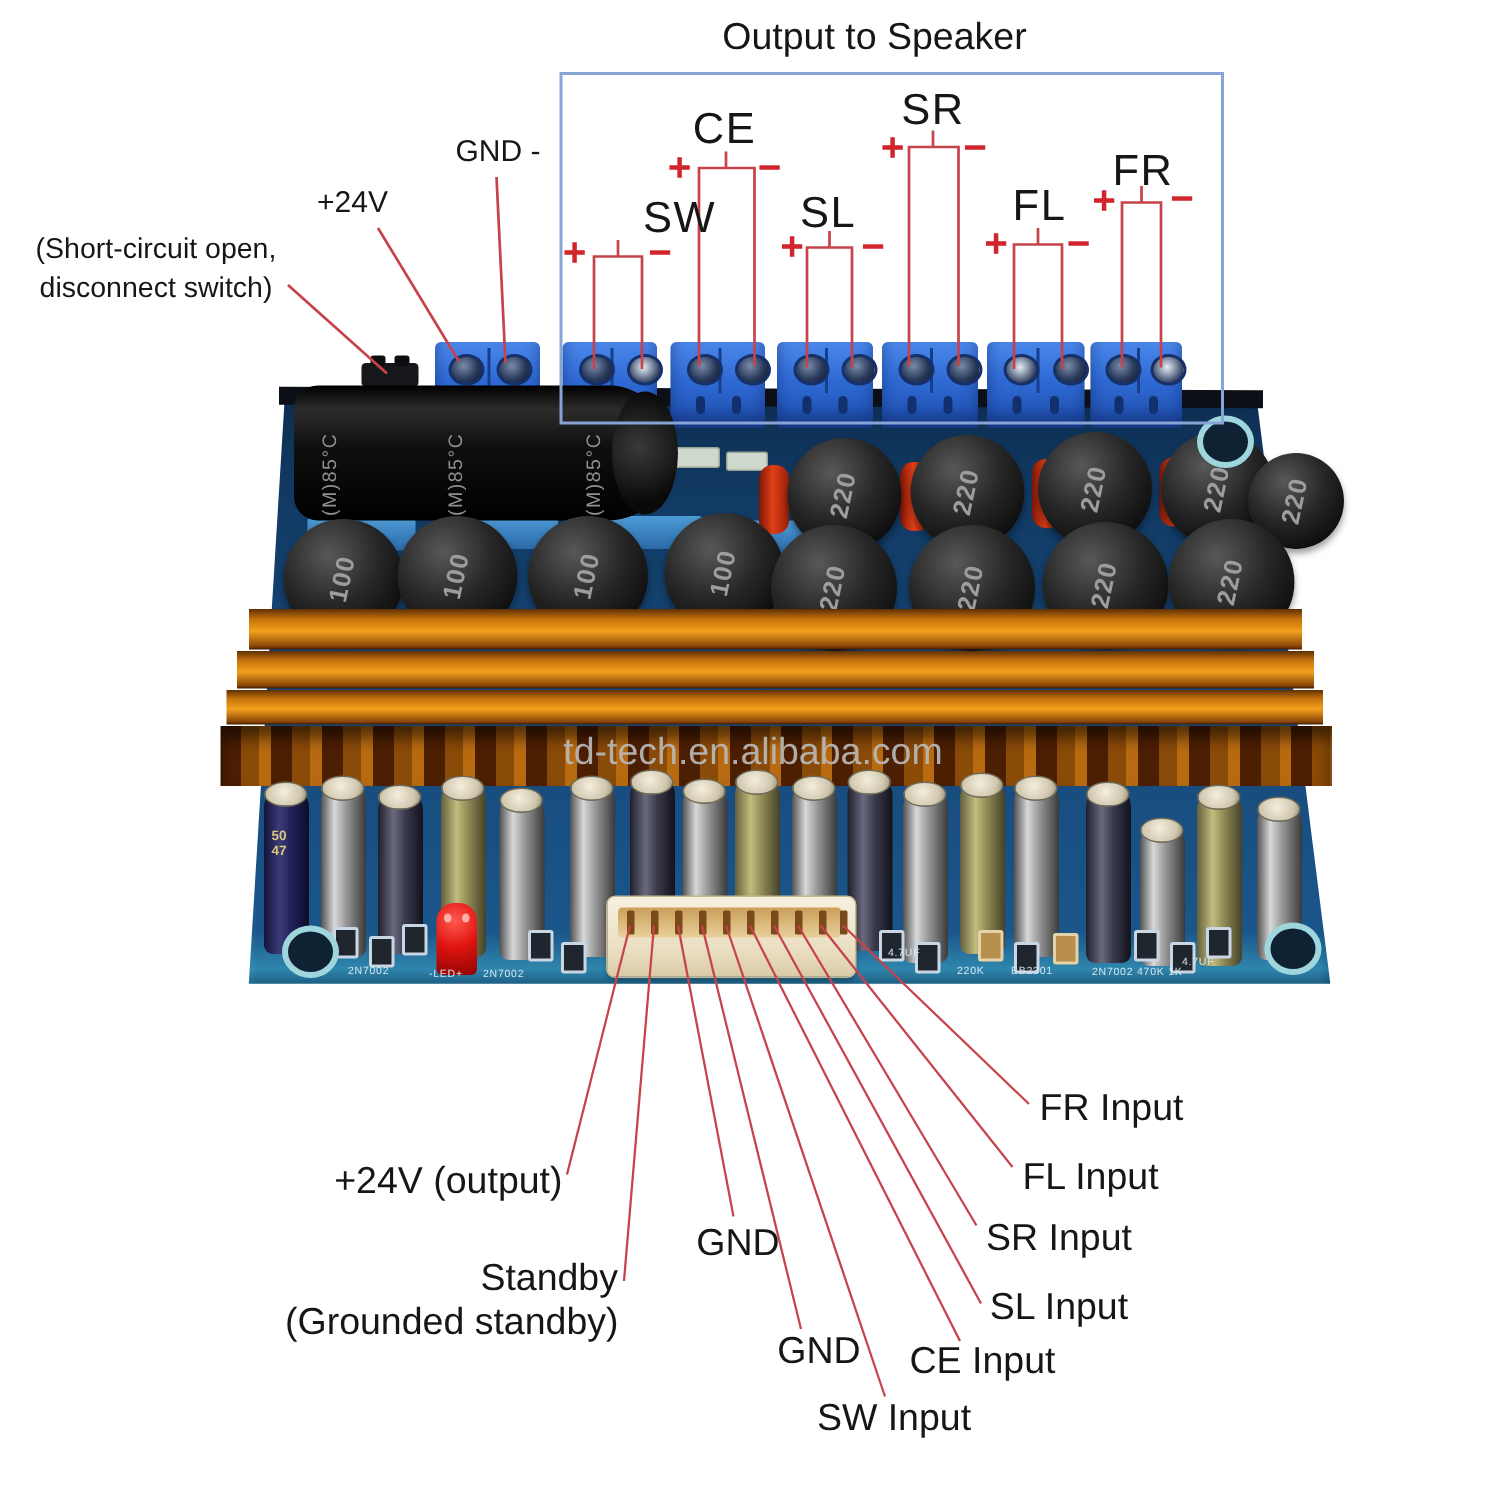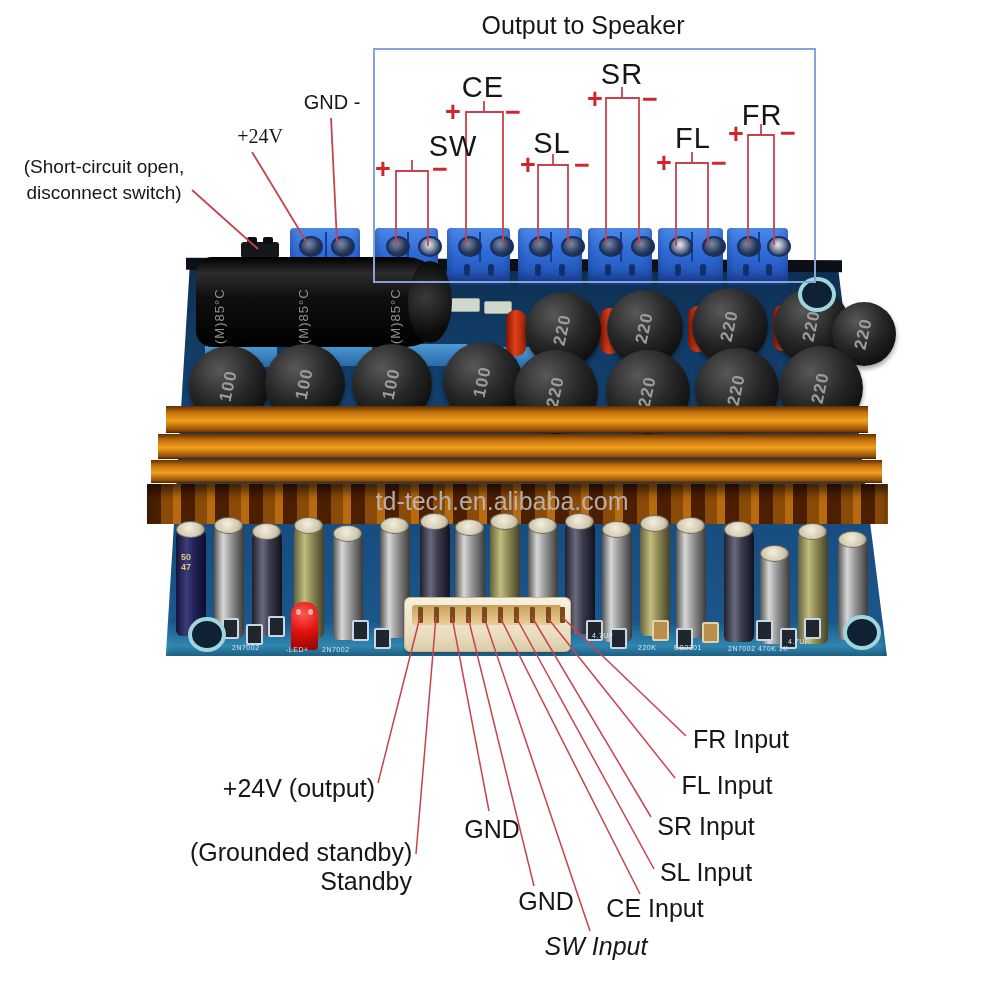--- a/index.html
+++ b/index.html
@@ -310,21 +310,21 @@
     </g>
   </svg>
 
   <div class="lbl t25 c" style="left:583px;top:25px;">Output to Speaker</div>
 
   <div class="lbl t19 c" style="left:104px;top:180px;">
     <div>(Short-circuit open,</div>
     <div>disconnect switch)</div>
   </div>
 
-  <div class="lbl t28 c" style="left:260px;top:136px;font-family:Liberation Serif, serif;">+24V</div>
+  <div class="lbl t28 c" style="left:235px;top:136px;">+24V</div>
   <div class="lbl t28 c" style="left:332px;top:102px;">GND -</div>
 
   <div class="lbl t29 c" style="left:412px;top:146px;margin-left:41px;">SW</div>
   <div class="lbl t29 c" style="left:483px;top:87px;">CE</div>
   <div class="lbl t29 c" style="left:552px;top:143px;">SL</div>
   <div class="lbl t29 c" style="left:622px;top:74px;">SR</div>
   <div class="lbl t29 c" style="left:693px;top:138px;">FL</div>
   <div class="lbl t29 c" style="left:762px;top:115px;">FR</div>
 
   <span class="sign" style="left:383px;top:169px;">+</span>
@@ -335,25 +335,25 @@
   <span class="sign" style="left:582px;top:165px;">−</span>
   <span class="sign" style="left:595px;top:99px;">+</span>
   <span class="sign" style="left:650px;top:99px;">−</span>
   <span class="sign" style="left:664px;top:163px;">+</span>
   <span class="sign" style="left:719px;top:163px;">−</span>
   <span class="sign" style="left:736px;top:134px;">+</span>
   <span class="sign" style="left:788px;top:133px;">−</span>
 
   <div class="lbl t25" style="left:375px;top:788px;transform:translate(-100%,-50%);">+24V (output)</div>
   <div class="lbl t25 right2" style="left:190px;top:838px;width:222px;">
+    <div>Standby</div>
     <div>(Grounded standby)</div>
-    <div>Standby</div>
   </div>
   <div class="lbl t25 c" style="left:492px;top:829px;">GND</div>
   <div class="lbl t25 c" style="left:546px;top:901px;">GND</div>
-  <div class="lbl t25 c" style="left:596px;top:946px;font-style:italic;">SW Input</div>
+  <div class="lbl t25 c" style="left:596px;top:946px;">SW Input</div>
   <div class="lbl t25 c" style="left:655px;top:908px;">CE Input</div>
   <div class="lbl t25 c" style="left:706px;top:872px;">SL Input</div>
   <div class="lbl t25 c" style="left:706px;top:826px;">SR Input</div>
   <div class="lbl t25 c" style="left:727px;top:785px;">FL Input</div>
   <div class="lbl t25 c" style="left:741px;top:739px;">FR Input</div>
 
 </div>
 
 </body></html>

